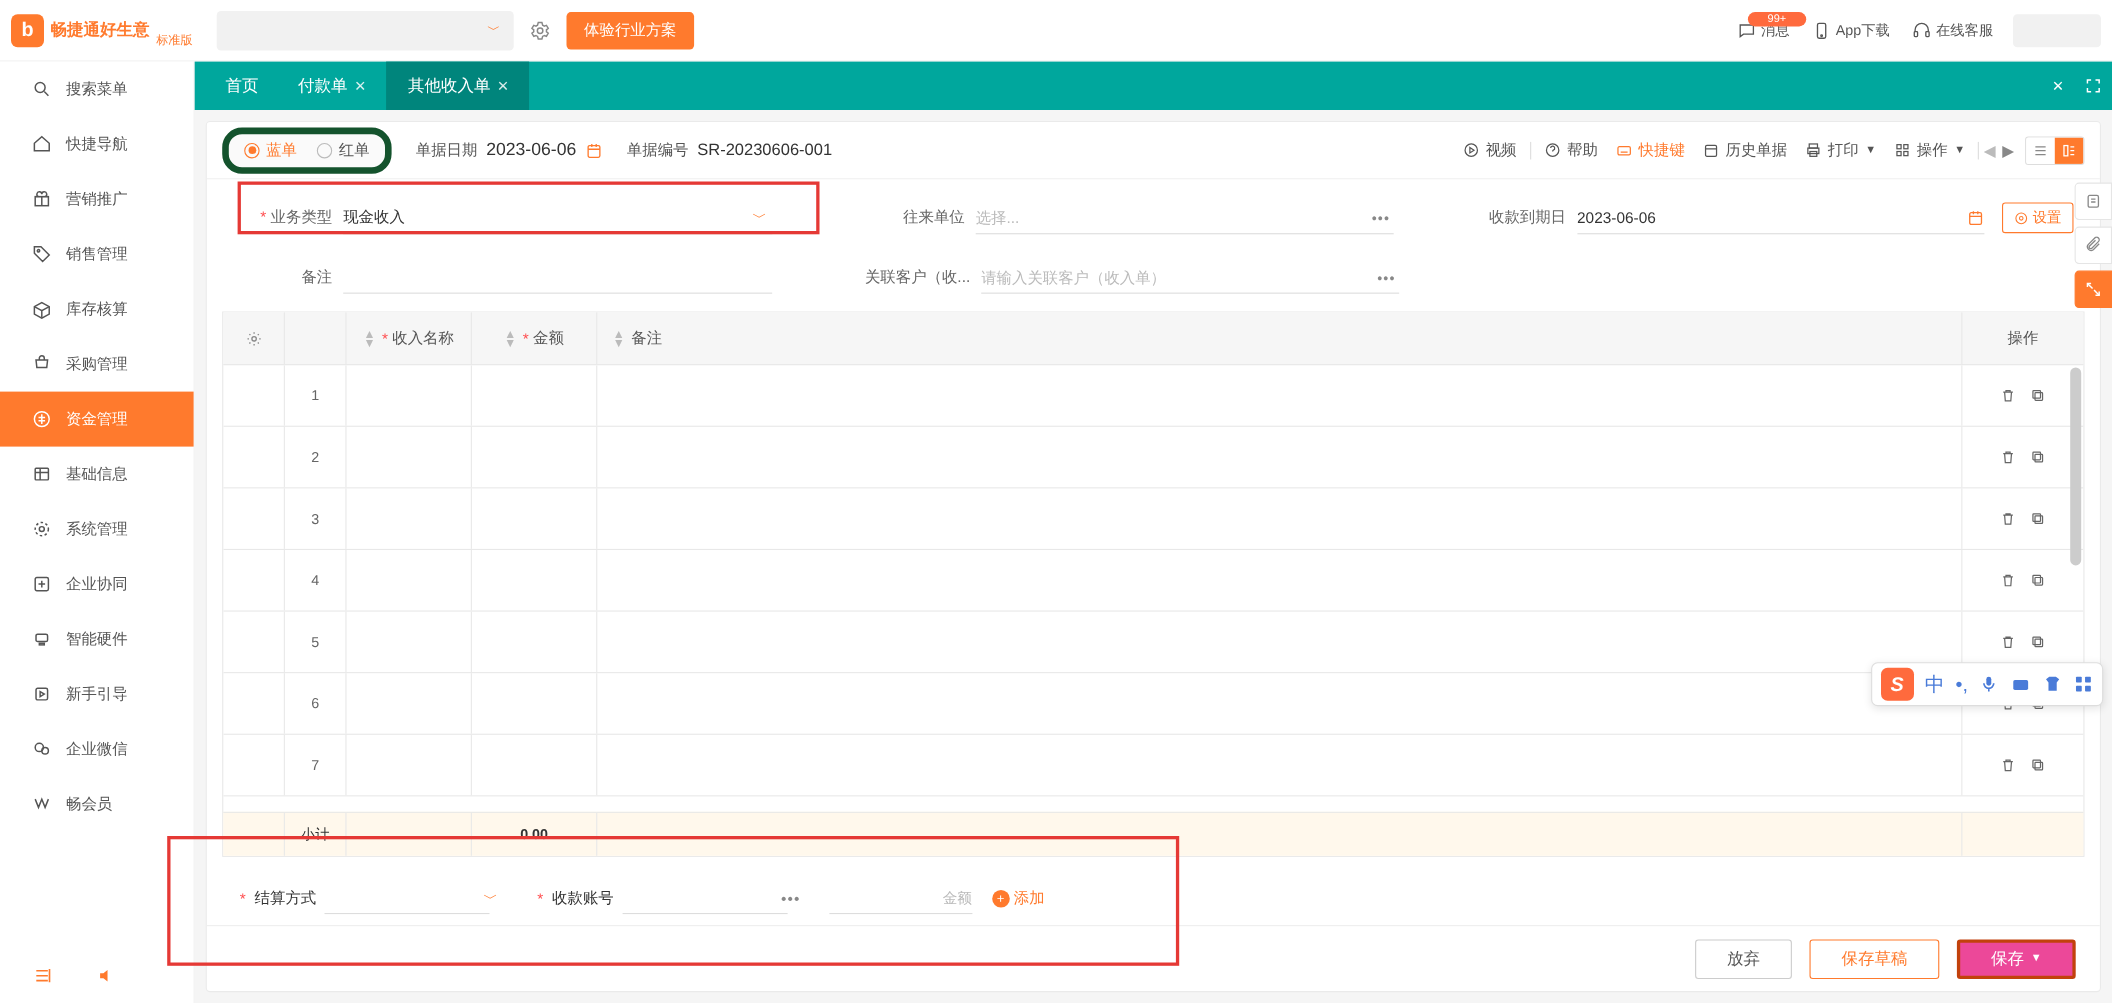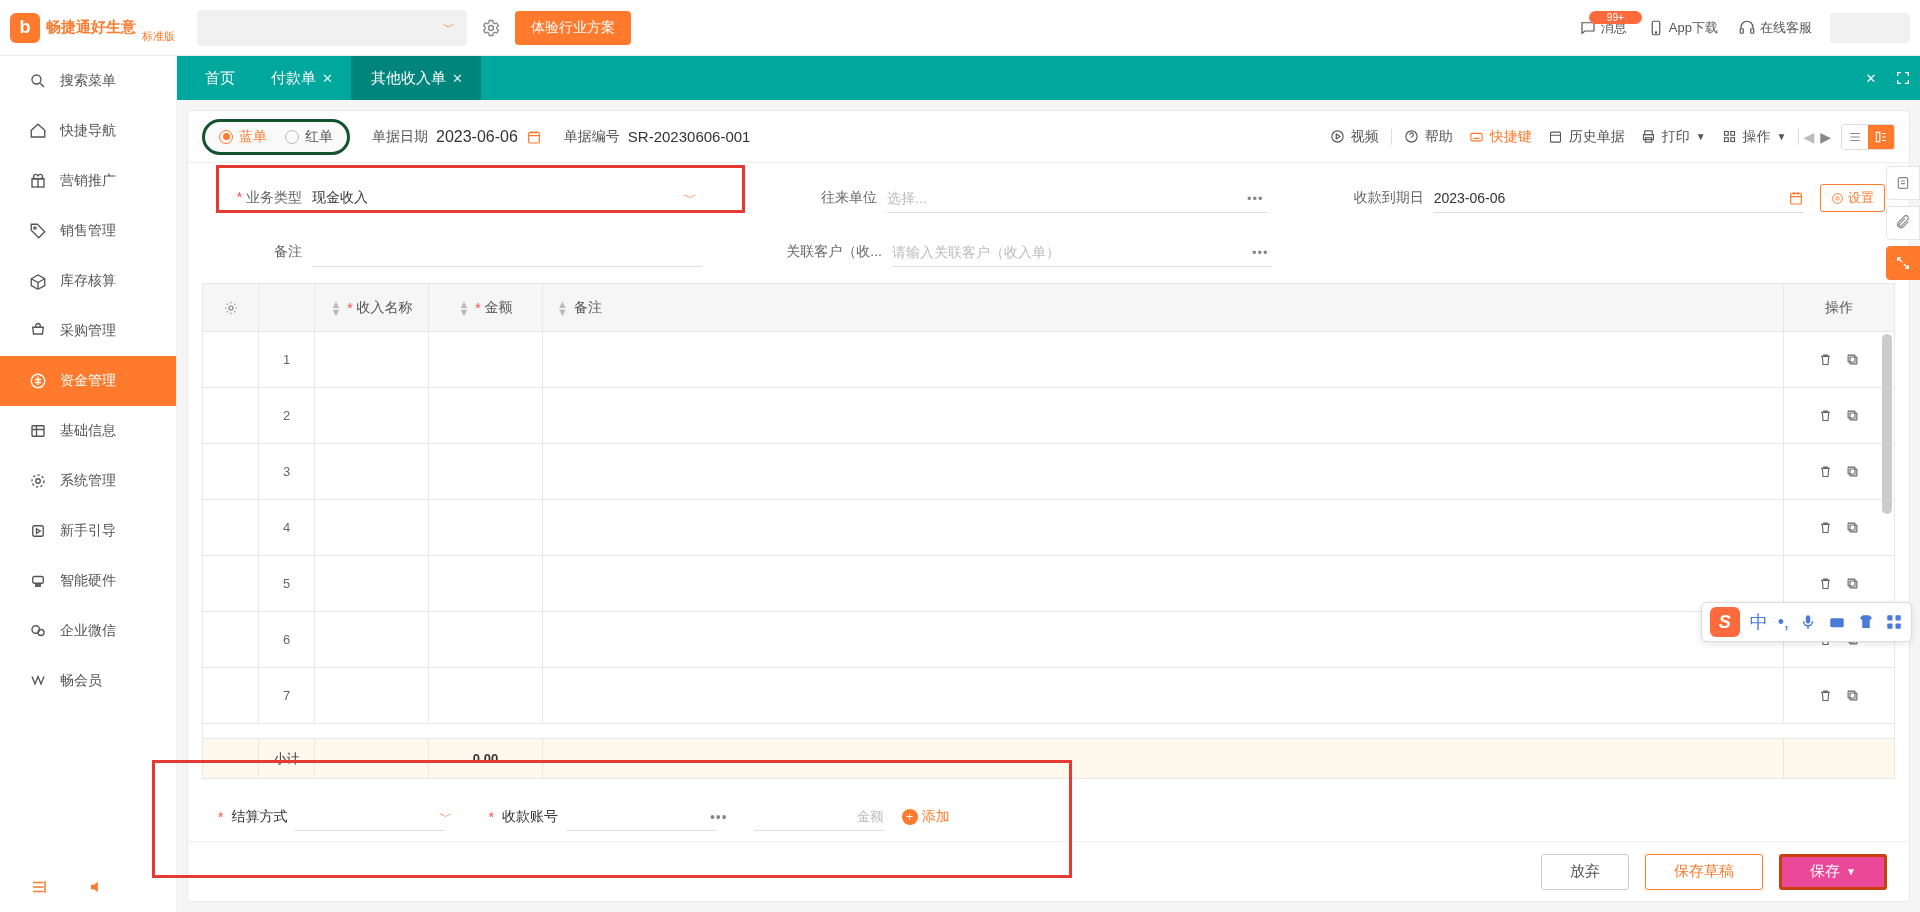--- a/index.html
+++ b/index.html
@@ -37,21 +37,21 @@
 .tab { height:44px; display:flex; align-items:center; padding:0 18px; color:#fff; font-size:15px; cursor:pointer; gap:6px; }
 .tab.active { background:#00857c;padding-left:20px; }
 .tab .x { font-size:13px; opacity:.85; }
 .tabs-right { position:absolute; right:6px; top:0; height:44px; display:flex; align-items:center; gap:10px; color:#fff; }
 .sq { width:22px; height:22px; display:flex; align-items:center; justify-content:center; cursor:pointer; }
 
 .doc { margin:10px; background:#fff; border:1px solid #eaeaea; border-radius:4px; flex:1; display:flex; flex-direction:column; overflow:hidden; position:relative; }
 
 
 .doc-top { height:52px; display:flex; align-items:center; padding:0 14px; border-bottom:1px solid #f0f0f0; font-size:14px; color:#555; }
-.rad-grp { display:flex; gap:18px; background:#fafafa; border:3px solid #14532d; border-radius:18px; padding:6px 14px; }
+.rad-grp { display:flex; gap:18px; background:#fafafa; border:6px solid #14532d; border-radius:18px; padding:6px 14px; }
 .rad { display:flex; align-items:center; gap:6px; cursor:pointer; }
 .rdot { width:14px; height:14px; border-radius:50%; border:1.5px solid #bbb; display:flex; align-items:center; justify-content:center; }
 .rad.sel .rdot { border-color:#ff7a2d; }
 .rad.sel .rdot::after { content:""; width:7px; height:7px; border-radius:50%; background:#ff7a2d; }
 .rad.sel { color:#ff7a2d; }
 .doc-field { margin-left:22px; display:flex; align-items:center; gap:8px; }
 .cal-ico { color:#ff7a2d; }
 .top-spacer { flex:1; }
 .top-tool { display:flex; align-items:center; gap:6px; margin:0 8px; cursor:pointer; color:#555; }
 .top-tool.orange { color:#ff7a2d; }
@@ -250,34 +250,43 @@
           <svg width="18" height="18" viewBox="0 0 24 24" fill="none" stroke="currentColor" stroke-width="1.8">
             <circle cx="12" cy="12" r="8" stroke-dasharray="3 3"></circle>
             <circle cx="12" cy="12" r="3"></circle>
           </svg>
         </span>
         <span>系统管理</span>
       </div>
     <div class="side-item">
         <span class="ic">
           <svg width="18" height="18" viewBox="0 0 24 24" fill="none" stroke="currentColor" stroke-width="1.8">
+            <rect x="4" y="4" width="16" height="16" rx="2"></rect>
+            <path d="M8 12h8M12 8v8"></path>
+          </svg>
+        </span>
+        <span>企业协同</span>
+      </div>
+    <div class="side-item">
+        <span class="ic">
+          <svg width="18" height="18" viewBox="0 0 24 24" fill="none" stroke="currentColor" stroke-width="1.8">
+            <rect x="5" y="6" width="14" height="9" rx="2"></rect>
+            <rect x="9" y="17" width="6" height="2"></rect>
+          </svg>
+        </span>
+        <span>智能硬件</span>
+      </div>
+    <div class="side-item">
+        <span class="ic">
+          <svg width="18" height="18" viewBox="0 0 24 24" fill="none" stroke="currentColor" stroke-width="1.8">
             <rect x="5" y="5" width="14" height="14" rx="2"></rect>
             <path d="m10 9 5 3-5 3z"></path>
           </svg>
         </span>
         <span>新手引导</span>
-      </div>
-    <div class="side-item">
-        <span class="ic">
-          <svg width="18" height="18" viewBox="0 0 24 24" fill="none" stroke="currentColor" stroke-width="1.8">
-            <rect x="5" y="6" width="14" height="9" rx="2"></rect>
-            <rect x="9" y="17" width="6" height="2"></rect>
-          </svg>
-        </span>
-        <span>智能硬件</span>
       </div>
     <div class="side-item">
         <span class="ic">
           <svg width="18" height="18" viewBox="0 0 24 24" fill="none" stroke="currentColor" stroke-width="1.8">
             <circle cx="9" cy="10" r="5"></circle>
             <circle cx="16" cy="14" r="4"></circle>
           </svg>
         </span>
         <span>企业微信</span>
       </div>

